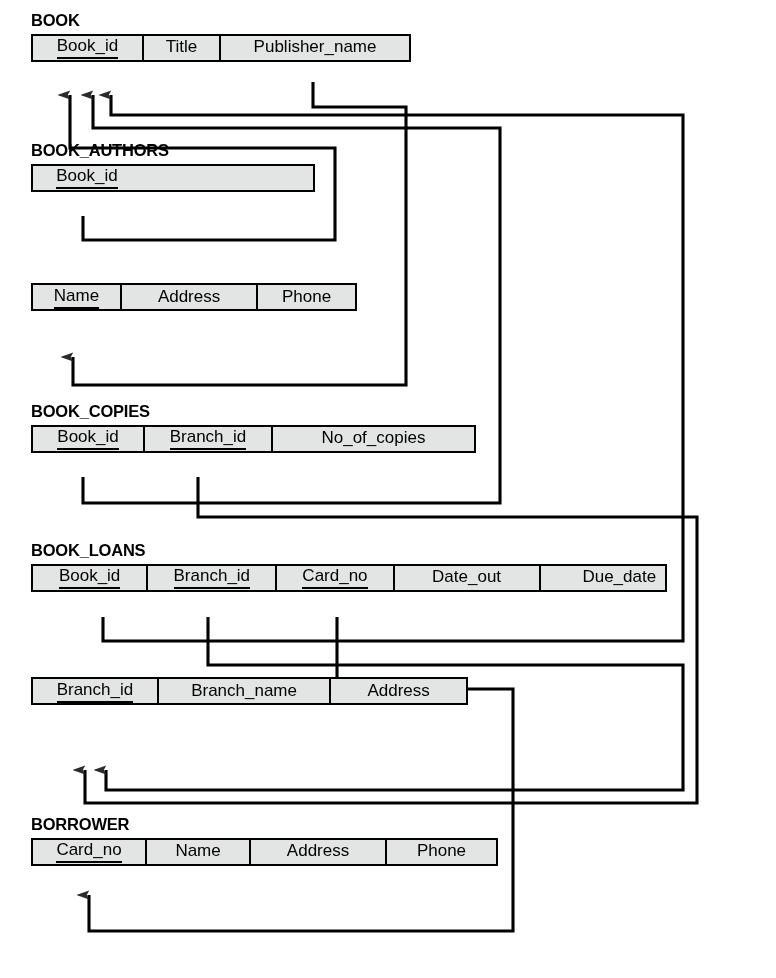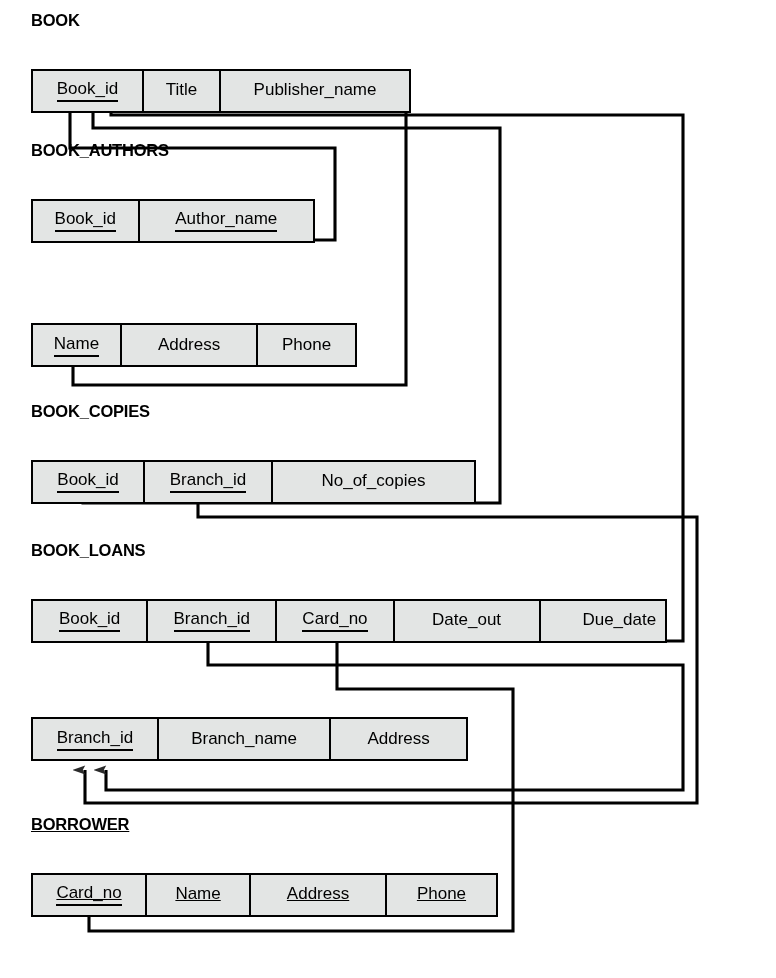--- a/index.html
+++ b/index.html
@@ -36,22 +36,21 @@
     letter-spacing: -0.2px;
     line-height: 1;
     white-space: nowrap;
     margin-bottom: 5px;
   }
   .rel-table {
     display: flex;
     border: 2px solid #000000;
     background: #e3e5e4;
     box-sizing: border-box;
-    height: 44px;
-    margin-top: 40px;
+    height: 28px;
   }
   .attr {
     display: flex;
     align-items: center;
     justify-content: center;
     box-sizing: border-box;
     border-right: 2px solid #000000;
     background: #e3e5e4;
     font-size: 17px;
     color: #000000;
@@ -113,23 +112,20 @@
       </div>
     </div>
   </div>
 
   <div class="relation" style="left:31px; top:142px; width:284px;">
     <div class="rel-title">BOOK_AUTHORS</div>
     <div class="rel-table">
       <div class="attr pk" style="width:108px;">
         <span class="lbl">Book_id</span>
       </div>
-      <div class="attr pk" style="width:176px;">
-        <span class="lbl">Author_name</span>
-      </div>
     </div>
   </div>
 
   <div class="relation" style="left:31px; top:283px; width:326px;">
     <div class="rel-table">
       <div class="attr pk" style="width:90px;">
         <span class="lbl">Name</span>
       </div>
       <div class="attr" style="width:138px;">
         <span class="lbl">Address</span>
@@ -183,21 +179,21 @@
       </div>
       <div class="attr" style="width:174px;text-align:right;">
         <span class="lbl">Branch_name</span>
       </div>
       <div class="attr" style="width:136px;">
         <span class="lbl">Address</span>
       </div>
     </div>
   </div>
 
-  <div class="relation" style="left:31px; top:816px; width:467px;text-decoration:underline;">
+  <div class="relation" style="left:31px; top:816px; width:467px;">
     <div class="rel-title">BORROWER</div>
     <div class="rel-table">
       <div class="attr pk" style="width:115px;">
         <span class="lbl">Card_no</span>
       </div>
       <div class="attr" style="width:105px;">
         <span class="lbl">Name</span>
       </div>
       <div class="attr" style="width:137px;">
         <span class="lbl">Address</span>

